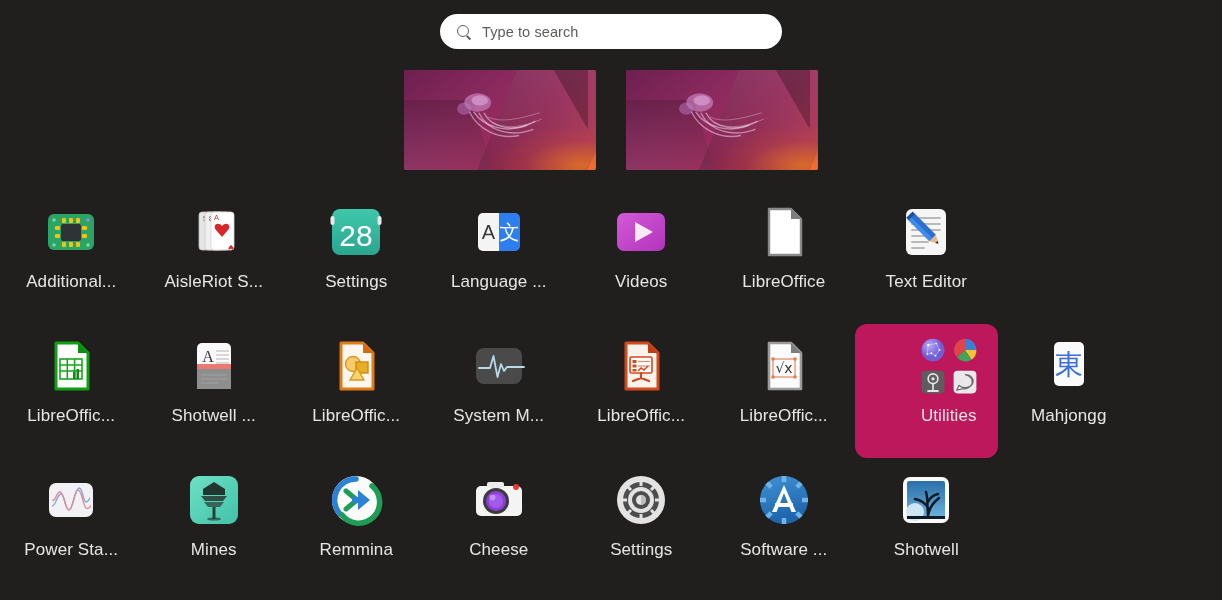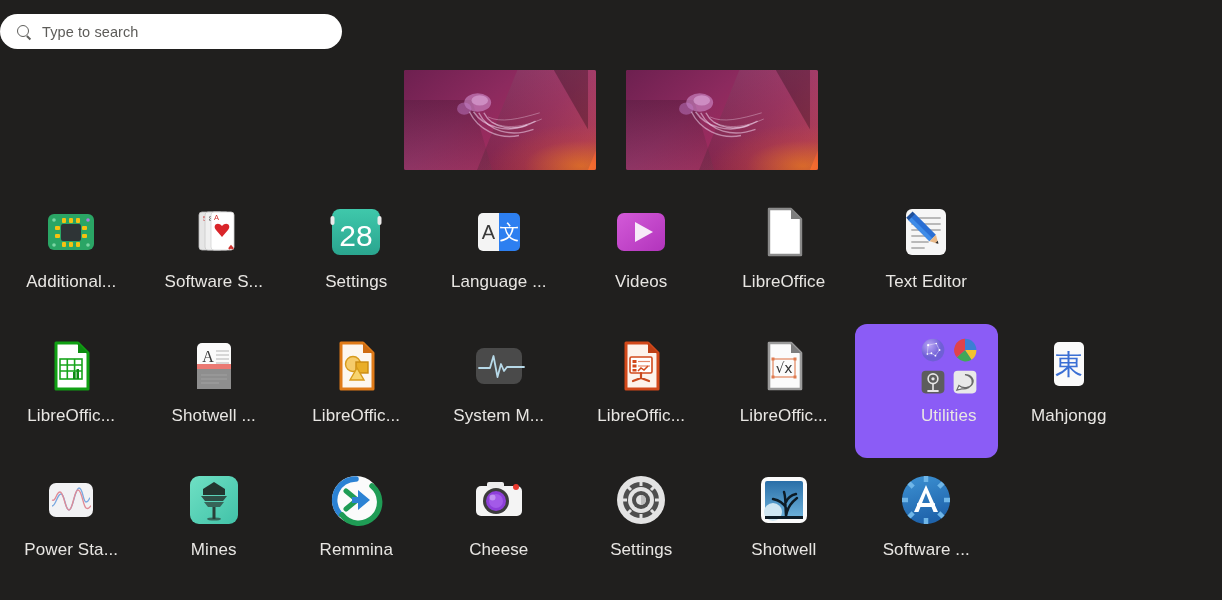--- a/index.html
+++ b/index.html
@@ -7,21 +7,21 @@
     width: 1222px; height: 600px;
     background: #201f1e;
     font-family: "Liberation Sans", sans-serif;
     overflow: hidden;
   }
   body { position: relative; }
 
   
   #search-row {
     position: absolute; top: 14px; left: 0; width: 100%;
-    display: flex; 
+    display: flex; justify-content: center;
   }
   #search-entry {
     width: 342px; height: 35px;
     background: #ffffff; border-radius: 18px;
     display: flex; align-items: center; gap: 10px;
     padding: 0 16px;
   }
   #search-entry .mag { flex: 0 0 16px; height: 16px; position: relative; }
   #search-entry .mag::before {
     content: ""; position: absolute; left: 1px; top: 1px;
@@ -80,21 +80,21 @@
     display: flex; width: 1222px;
   }
   .app-cell {
     width: 142.5px; height: 134px;
     display: flex; flex-direction: column;
     align-items: center; justify-content: flex-start;
     padding-top: 12px;
     border-radius: 12px;
     position: relative;
   }
-  .app-cell.selected { background: #8b5cf6; padding-left: 45px; }
+  .app-cell.selected { background: #be185d; padding-left: 45px; }
   .app-icon {
     width: 60px; height: 60px;
     display: flex; align-items: center; justify-content: center;
     position: relative; flex: 0 0 60px;
   }
   .app-label {
     margin-top: 10px;
     font-size: 17px; color: #e8e6e3;
     white-space: nowrap; text-align: center;
     letter-spacing: .1px;
@@ -199,21 +199,21 @@
           <rect x="13" y="8" width="24" height="38" rx="3" fill="#e6e6e6" stroke="#bdbdbd" stroke-width=".8"></rect>
           <text x="17" y="17" font-size="7" fill="#cc2b2b" font-family="Liberation Sans, sans-serif">5</text>
           <rect x="19" y="8" width="24" height="38" rx="3" fill="#f0f0f0" stroke="#c9c9c9" stroke-width=".8"></rect>
           <text x="23" y="17" font-size="7" fill="#333" font-family="Liberation Sans, sans-serif">8</text>
           <rect x="25" y="8" width="23" height="38" rx="3" fill="#ffffff" stroke="#d4d4d4" stroke-width=".8"></rect>
           <text x="28" y="16" font-size="7.5" fill="#d0312d" font-family="Liberation Sans, sans-serif">A</text>
           <path d="M36 22 c-4-5-10-1-6 4 l6 7 6-7 c4-5-2-9-6-4z" fill="#d9252a"></path>
           <path d="M44 41 c-1.4-1.8-3.6-.4-2.1 1.4 l2.1 2.5 2.1-2.5 c1.5-1.8-.7-3.2-2.1-1.4z" fill="#d0312d" transform="rotate(180 44.5 42.8)"></path>
         </svg>
       </div>
-      <div class="app-label">Software S...</div>
+      <div class="app-label">AisleRiot S...</div>
     </div>
 
     <div class="app-cell">
       <div class="app-icon">
         <svg width="56" height="56" viewBox="0 0 56 56">
           <defs>
               <linearGradient id="calg" x1="0" y1="0" x2="0" y2="1">
             <stop offset="0" stop-color="#3fc8ab"></stop>
                 <stop offset="1" stop-color="#2aa58f"></stop>
           </linearGradient>
@@ -535,39 +535,20 @@
           <circle cx="28" cy="28" r="5" fill="#e3e3e3"></circle>
           <path d="M28 23 a5 5 0 0 1 0 10 z" fill="#bdbdbd"></path>
         </svg>
       </div>
       <div class="app-label">Settings</div>
     </div>
 
     <div class="app-cell">
       <div class="app-icon">
         <svg width="56" height="56" viewBox="0 0 56 56">
-          <rect x="5" y="5" width="46" height="46" rx="7" fill="#fbfbfb"></rect>
-          <defs>
-              <linearGradient id="shotg" x1="0" y1="0" x2="0" y2="1">
-            <stop offset="0" stop-color="#2a6fa8"></stop>
-                <stop offset="1" stop-color="#6fb4dd"></stop>
-          </linearGradient>
-            </defs>
-          <rect x="9" y="9" width="38" height="38" rx="2" fill="url(#shotg)"></rect>
-          <circle cx="17" cy="40" r="9" fill="#cfe6f2"></circle>
-          <path d="M9 44 h38 v3 h-38 z" fill="#0d1b25"></path>
-          <path d="M30 44 c-1-12 0-18 -2-24 M30 44 c2-10 6-14 11-18 M30 36 c-3-6-8-8-13-9 M30 30 c2-5 6-7 10-8" fill="none" stroke="#0d1b25" stroke-width="2.4" stroke-linecap="round"></path>
-        </svg>
-      </div>
-      <div class="app-label">Shotwell</div>
-    </div>
-
-    <div class="app-cell">
-      <div class="app-icon">
-        <svg width="56" height="56" viewBox="0 0 56 56">
           <defs>
               <linearGradient id="softg" x1="0" y1="0" x2="0.3" y2="1">
             <stop offset="0" stop-color="#3e93d4"></stop>
                 <stop offset="1" stop-color="#1f63ab"></stop>
           </linearGradient>
             </defs>
           <circle cx="28" cy="28" r="24" fill="url(#softg)"></circle>
           <g stroke="#6fb6e8" stroke-width="4.5">
             <path d="M28 4 v6"></path>
               <path d="M28 46 v6"></path>
@@ -578,15 +559,34 @@
             <path d="M45 11 l-4.2 4.2"></path>
               <path d="M15.2 40.8 l-4.2 4.2"></path>
           </g>
           <path d="M28 13 L40 40 H35.5 L28 21 L20.5 40 H16 Z" fill="#ffffff"></path>
           <rect x="19" y="31" width="18" height="4" rx="1" fill="#ffffff"></rect>
         </svg>
       </div>
       <div class="app-label">Software ...</div>
     </div>
 
+    <div class="app-cell">
+      <div class="app-icon">
+        <svg width="56" height="56" viewBox="0 0 56 56">
+          <rect x="5" y="5" width="46" height="46" rx="7" fill="#fbfbfb"></rect>
+          <defs>
+              <linearGradient id="shotg" x1="0" y1="0" x2="0" y2="1">
+            <stop offset="0" stop-color="#2a6fa8"></stop>
+                <stop offset="1" stop-color="#6fb4dd"></stop>
+          </linearGradient>
+            </defs>
+          <rect x="9" y="9" width="38" height="38" rx="2" fill="url(#shotg)"></rect>
+          <circle cx="17" cy="40" r="9" fill="#cfe6f2"></circle>
+          <path d="M9 44 h38 v3 h-38 z" fill="#0d1b25"></path>
+          <path d="M30 44 c-1-12 0-18 -2-24 M30 44 c2-10 6-14 11-18 M30 36 c-3-6-8-8-13-9 M30 30 c2-5 6-7 10-8" fill="none" stroke="#0d1b25" stroke-width="2.4" stroke-linecap="round"></path>
+        </svg>
+      </div>
+      <div class="app-label">Shotwell</div>
+    </div>
+
     <div class="app-cell"></div>
   </div>
 </div>
 
 </body></html>

